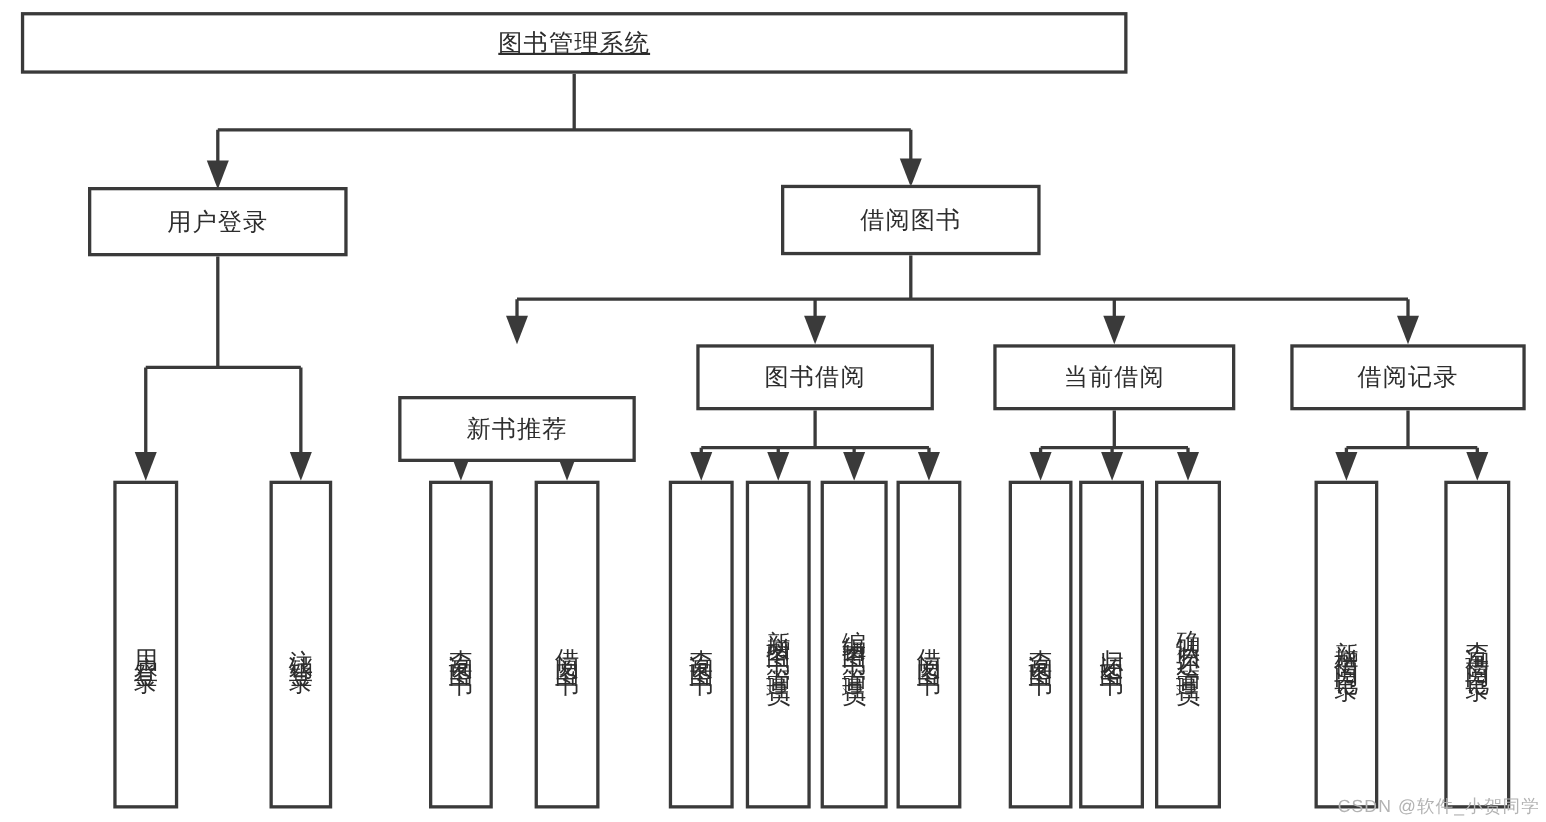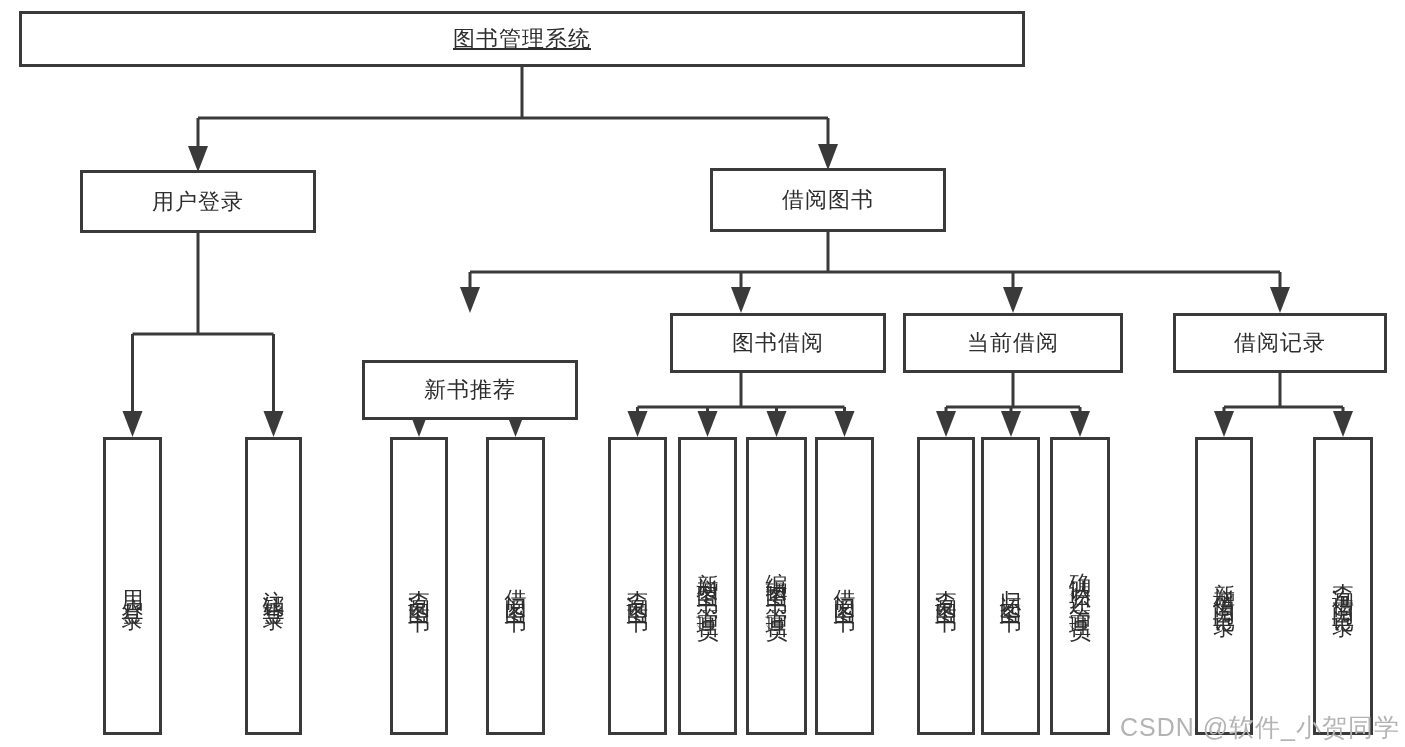--- a/index.html
+++ b/index.html
@@ -47,21 +47,21 @@
     font-size: 22px;
     line-height: 1;
     letter-spacing: 7px;
     white-space: nowrap;
     color: #2d2d2d;
   }
   .watermark {
     position: absolute;
     right: 5px;
     bottom: 3px;
-    font-size: 25px;
+    font-size: 16px;
     color: #b3b3b3;
     letter-spacing: 1px;
     white-space: nowrap;
     z-index: 5;
   }
 </style>
 </head>
 <body>
 
 <div class="canvas">
@@ -116,21 +116,21 @@
   <div class="node" style="left:80px; top:170px; width:236px; height:63px;">
     <span class="hlabel">用户登录</span>
   </div>
   <div class="node" style="left:710px; top:168px; width:236px; height:64px;">
     <span class="hlabel">借阅图书</span>
   </div>
 
   <div class="node" style="left:362px; top:313px; width:216px; height:60px;margin-top:47px;">
     <span class="hlabel">新书推荐</span>
   </div>
-  <div class="node" style="left:633px; top:313px; width:216px; height:60px;margin-left:37px;">
+  <div class="node" style="left:633px; top:313px; width:216px; height:60px;">
     <span class="hlabel">图书借阅</span>
   </div>
   <div class="node" style="left:1173px; top:313px; width:214px; height:60px;">
     <span class="hlabel">借阅记录</span>
   </div>
   <div class="node" style="left:903px; top:313px; width:220px; height:60px;">
     <span class="hlabel">当前借阅</span>
   </div>
 
   <div class="node" style="left:103px; top:437px; width:59px; height:298px;">

